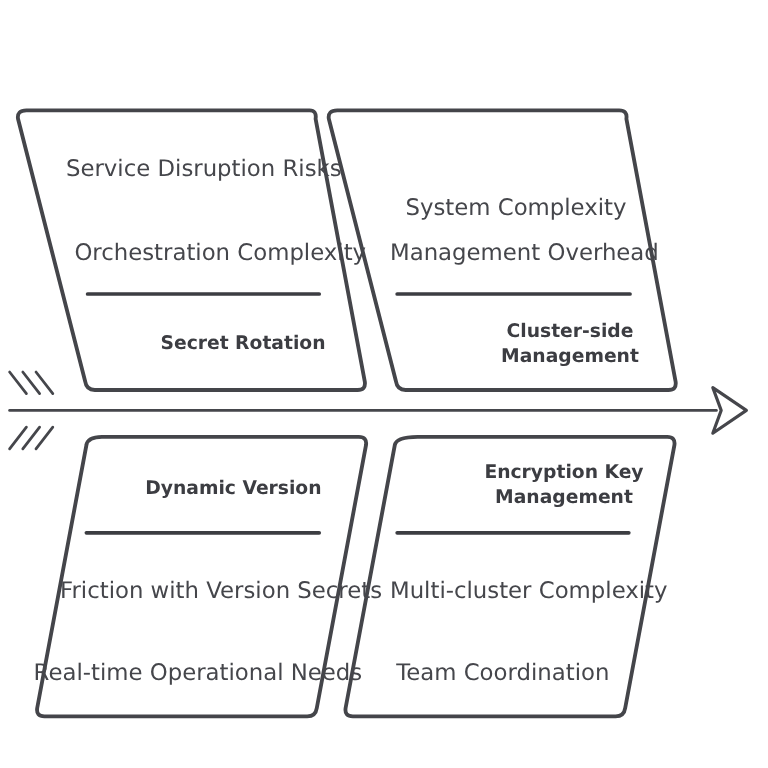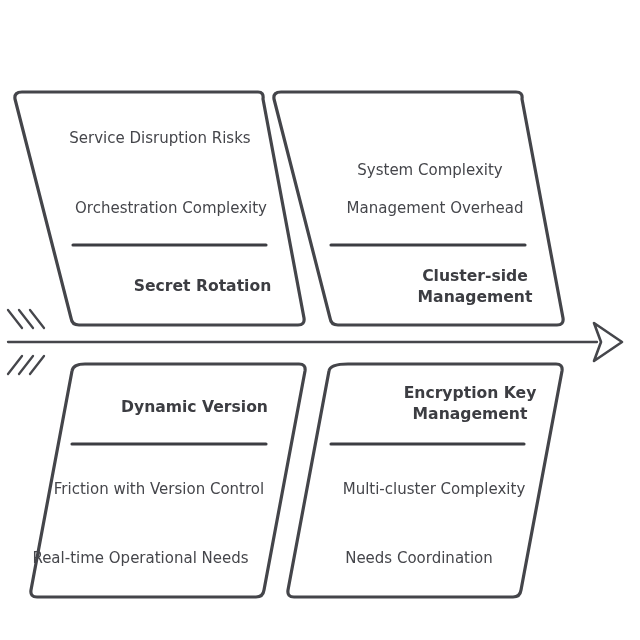--- a/index.html
+++ b/index.html
@@ -81,21 +81,21 @@
   .quad-text {
     position: absolute;
   }
   .quad-line {
     position: absolute;
     text-align: center;
     white-space: nowrap;
     line-height: 1.32;
   }
   .quad-item {
-    font-size: 15px;
+    font-size: 19px;
     font-weight: normal;
     color: #45464b;
   }
   .quad-heading {
     font-size: 15.6px;
     font-weight: bold;
     color: #3c3d42;
     white-space: pre-line;
   }
 </style>
@@ -178,24 +178,24 @@
 
   <div class="quad-text">
     <div class="quad-line quad-item" style="left:325px; top:129px; width:210px;margin-top:32px;">System Complexity</div>
     <div class="quad-line quad-item" style="left:325px; top:199px; width:220px;">Management Overhead</div>
     <div class="quad-line quad-heading" style="left:350px; top:266px; width:250px;">Cluster-side
 Management</div>
   </div>
 
   <div class="quad-text">
     <div class="quad-line quad-heading" style="left:72px; top:397px; width:245px;">Dynamic Version</div>
-    <div class="quad-line quad-item" style="left:50px; top:480px; width:218px;">Friction with Version Control</div>
+    <div class="quad-line quad-item" style="left:50px; top:480px; width:218px;">Friction with Version Secrets</div>
     <div class="quad-line quad-item" style="left:28px; top:549px; width:225px;">Real-time Operational Needs</div>
   </div>
 
   <div class="quad-text">
     <div class="quad-line quad-heading" style="left:345px; top:383px; width:250px;">Encryption Key
 Management</div>
     <div class="quad-line quad-item" style="left:325px; top:480px; width:218px;">Multi-cluster Complexity</div>
-    <div class="quad-line quad-item" style="left:310px; top:549px; width:218px;">Needs Coordination</div>
+    <div class="quad-line quad-item" style="left:310px; top:549px; width:218px;">Team Coordination</div>
   </div>
 
 </div>
 
 </body></html>

